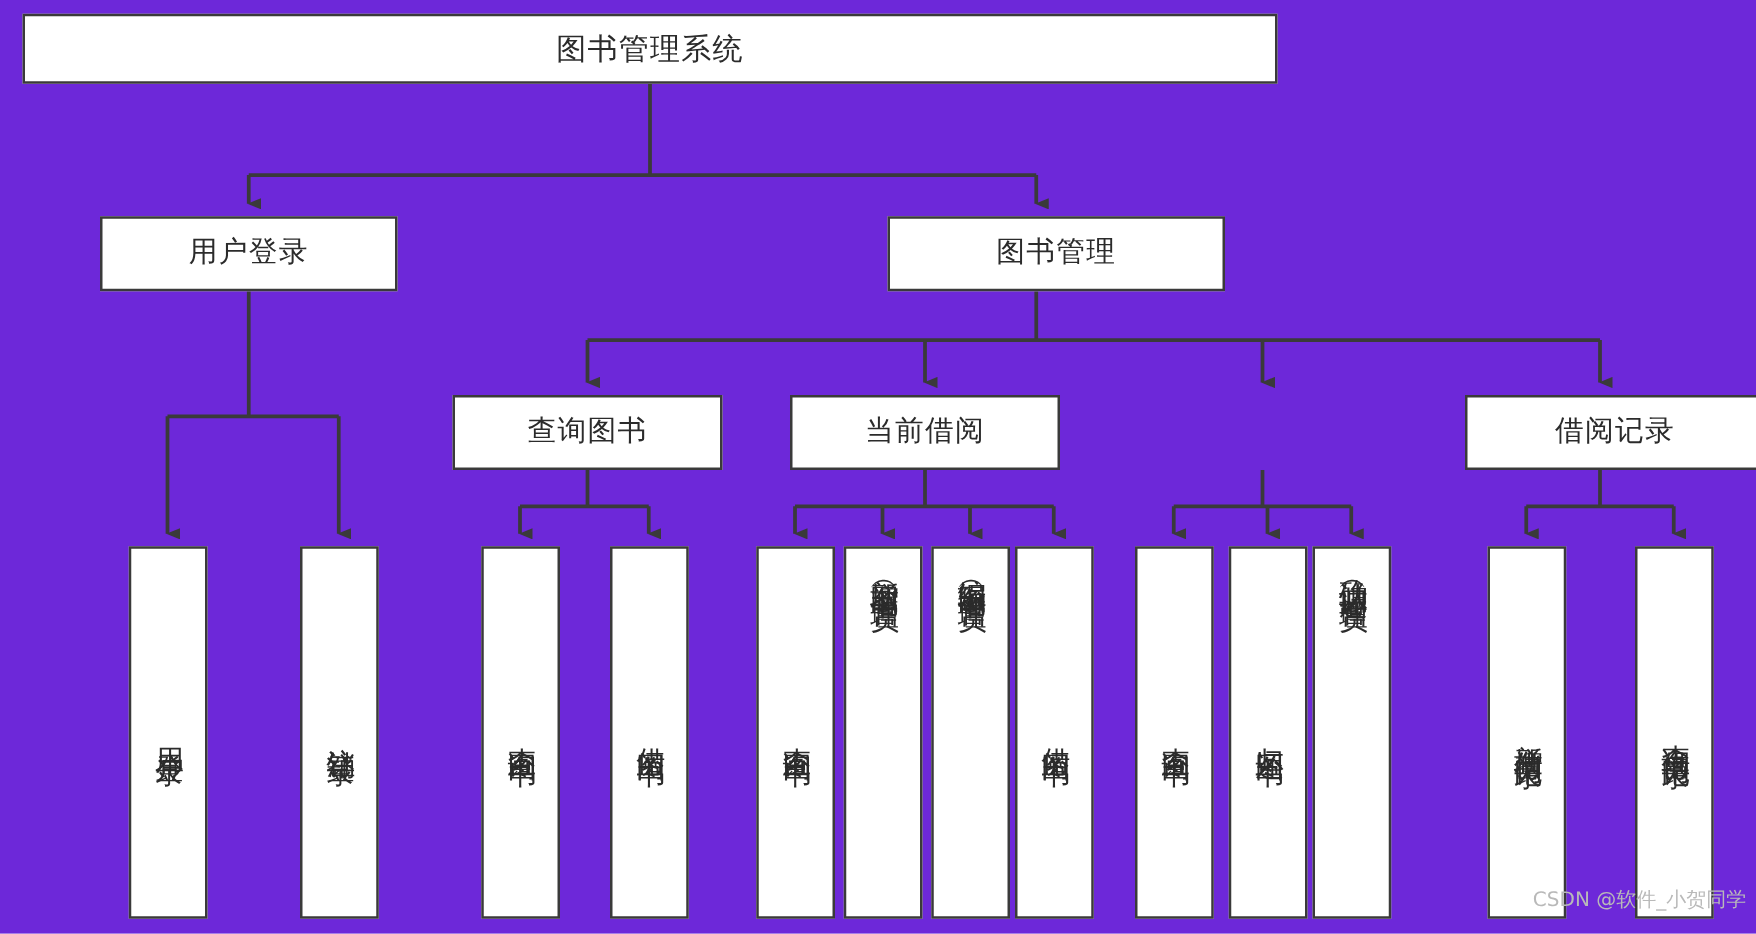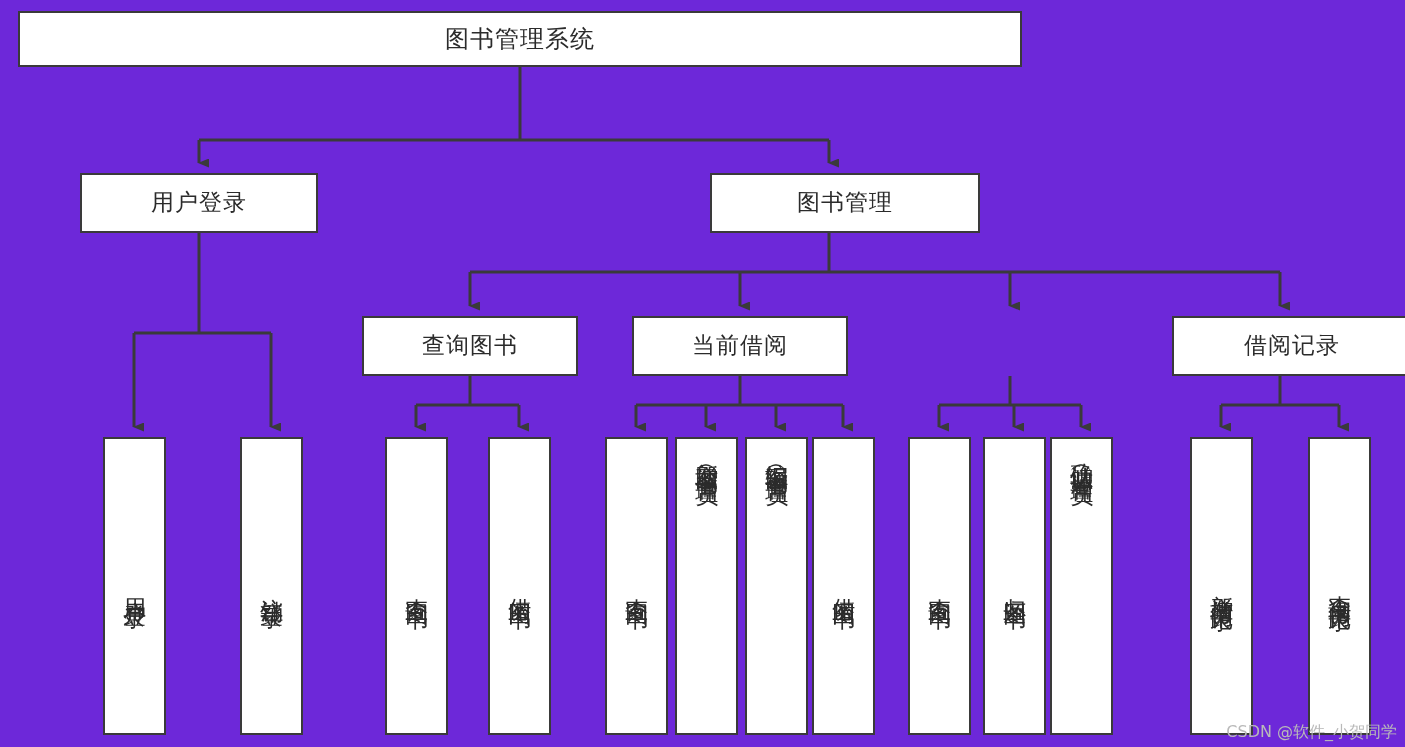--- a/index.html
+++ b/index.html
@@ -64,21 +64,21 @@
     writing-mode: vertical-rl;
     text-orientation: upright;
     font-size: 23px;
     line-height: 1.28;
     letter-spacing: 3px;
     white-space: nowrap;
   }
   #watermark {
     position: absolute;
     right: 8px;
-    bottom: 4px;
+    bottom: 16px;
     font-size: 16px;
     color: #b9b9b9;
     white-space: nowrap;
     z-index: 5;
     font-family: "DejaVu Sans", "Liberation Sans", sans-serif;
   }
 </style>
 </head>
 <body>
 

